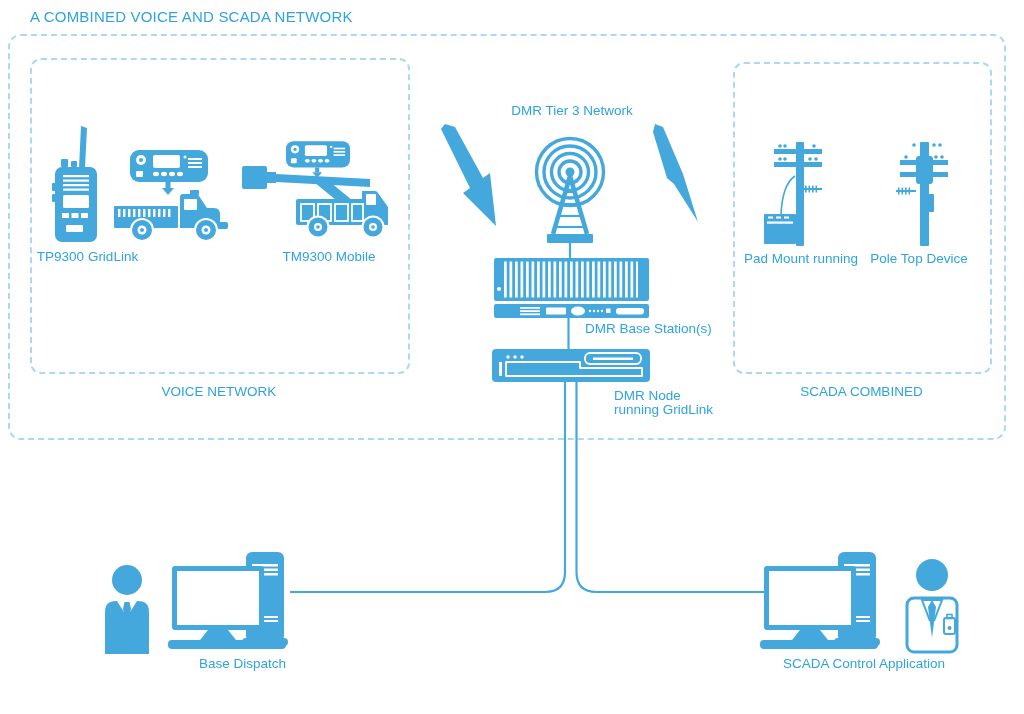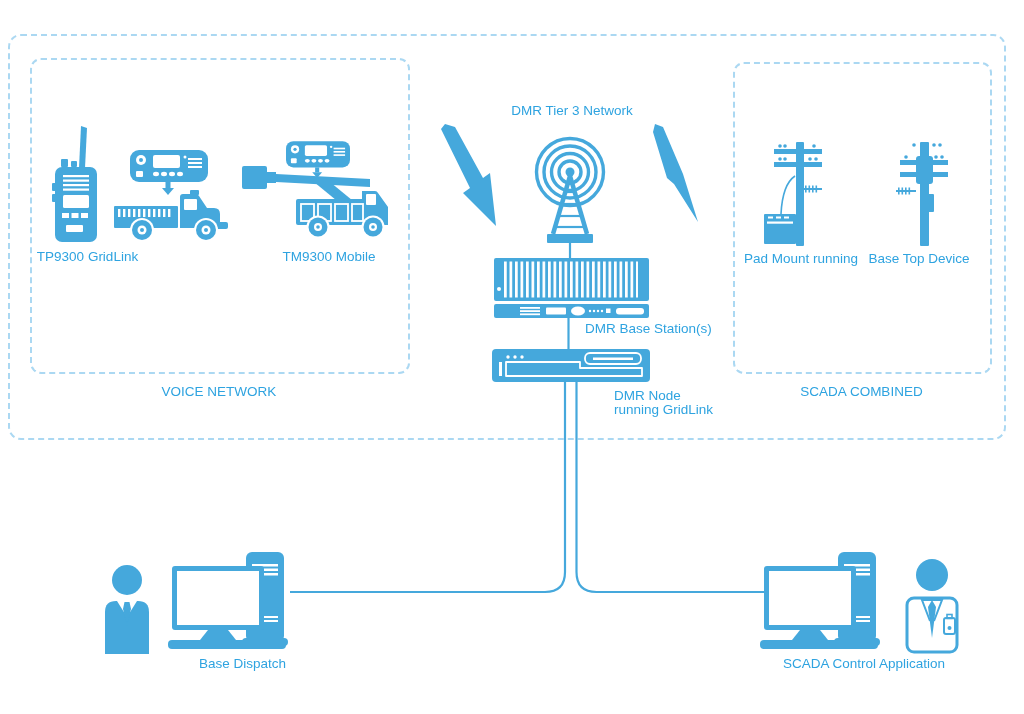--- a/index.html
+++ b/index.html
@@ -17,20 +17,21 @@
   .icon{position:absolute;color:var(--primary);line-height:0;}
   .icon svg{display:block;}
   #title{position:absolute;left:30px;top:8px;font-size:15px;color:var(--text);letter-spacing:0.2px;}
   #overlay{position:absolute;left:0;top:0;pointer-events:none;}
 </style>
 </head>
 <body>
 
 <div id="page">
 
+  <div id="title">A COMBINED VOICE AND SCADA NETWORK</div>
 
   <div class="dashed-box" style="left:8px;top:34px;width:994px;height:402px;"></div>
 
   <div class="dashed-box" style="left:30px;top:58px;width:376px;height:312px;border-radius:11px;"></div>
   <div class="lbl center" style="left:30px;top:384px;width:378px;">VOICE NETWORK</div>
 
   <div class="dashed-box" style="left:733px;top:62px;width:255px;height:308px;border-radius:11px;"></div>
   <div class="lbl center" style="left:733px;top:384px;width:257px;">SCADA COMBINED</div>
 
   <svg id="overlay" width="1024" height="714" viewBox="0 0 1024 714">
@@ -283,21 +284,21 @@
       <rect x="4" y="30" width="48" height="5" fill="currentColor"></rect>
       <rect x="20" y="14" width="17" height="28" rx="3" fill="currentColor"></rect>
       <rect x="0" y="48" width="20" height="2" fill="currentColor"></rect>
       <rect x="2" y="45.5" width="1.6" height="7" fill="currentColor"></rect>
       <rect x="5.5" y="45.5" width="1.6" height="7" fill="currentColor"></rect>
       <rect x="9" y="45.5" width="1.6" height="7" fill="currentColor"></rect>
       <rect x="12.5" y="45.5" width="1.6" height="7" fill="currentColor"></rect>
       <rect x="31" y="52" width="7" height="18" rx="1" fill="currentColor"></rect>
     </svg>
   </div>
-  <div class="lbl center" style="left:858px;top:251px;width:122px;">Base Top Device</div>
+  <div class="lbl center" style="left:858px;top:251px;width:122px;">Pole Top Device</div>
 
   <div class="icon" style="left:102px;top:564px;">
     <svg width="50" height="90" viewBox="0 0 50 90">
       <circle cx="25" cy="16" r="15" fill="currentColor"></circle>
       <path d="M3,90 V48 Q3,37 14,37 H36 Q47,37 47,48 V90 Z" fill="currentColor"></path>
       <path d="M15,37 L25,53 L35,37 Z" fill="#fff"></path>
       <path d="M22.5,38 L27.5,38 L29,45 L25,62 L21,45 Z" fill="currentColor"></path>
     </svg>
   </div>
 

